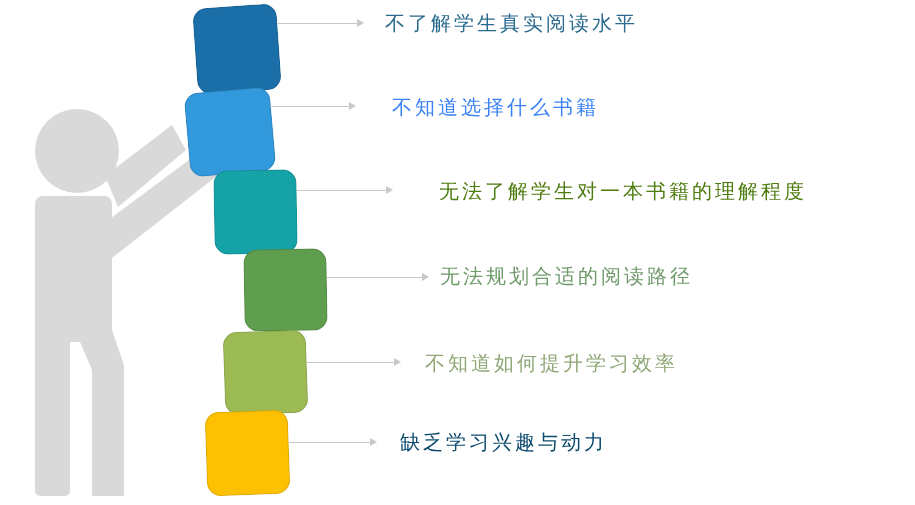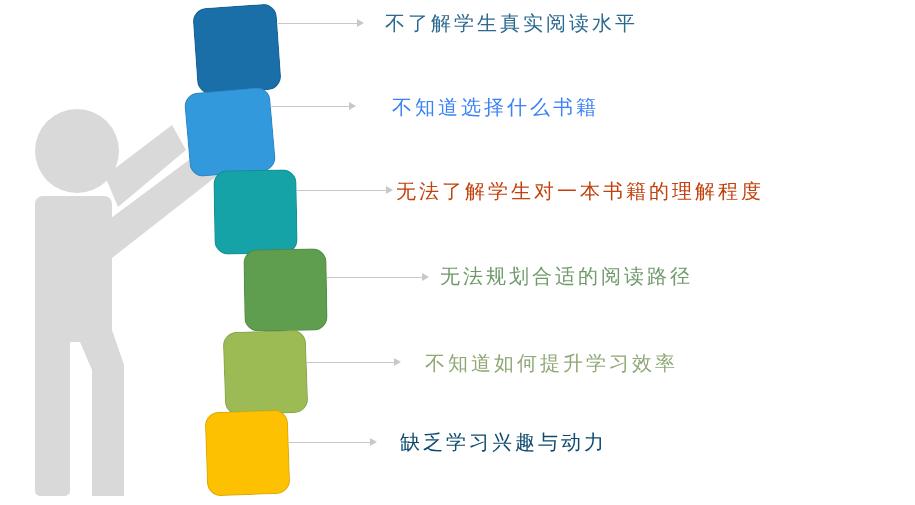--- a/index.html
+++ b/index.html
@@ -49,17 +49,17 @@
 
   <div class="arrow" style="left:278px;top:23px;width:80px;"></div>
   <div class="arrow" style="left:270px;top:106px;width:80px;"></div>
   <div class="arrow" style="left:297px;top:190px;width:90px;"></div>
   <div class="arrow" style="left:327px;top:277px;width:96px;"></div>
   <div class="arrow" style="left:307px;top:362px;width:88px;"></div>
   <div class="arrow" style="left:289px;top:442px;width:82px;"></div>
 
   <div class="label" style="left:385px;top:8px;color:#2b6a8f;">不了解学生真实阅读水平</div>
   <div class="label" style="left:378px;top:92px;color:#3b82f6;margin-left:14px;">不知道选择什么书籍</div>
-  <div class="label" style="left:396px;top:176px;color:#c2410c;">无法了解学生对一本书籍的理解程度</div>
+  <div class="label" style="left:439px;top:176px;color:#4d7c0f;">无法了解学生对一本书籍的理解程度</div>
   <div class="label" style="left:425px;top:348px;color:#8fa876;">不知道如何提升学习效率</div>
   <div class="label" style="left:440px;top:261px;color:#6f9a6a;">无法规划合适的阅读路径</div>
   <div class="label" style="left:400px;top:427px;color:#0c4a6e;">缺乏学习兴趣与动力</div>
 </div>
 
 </body></html>

